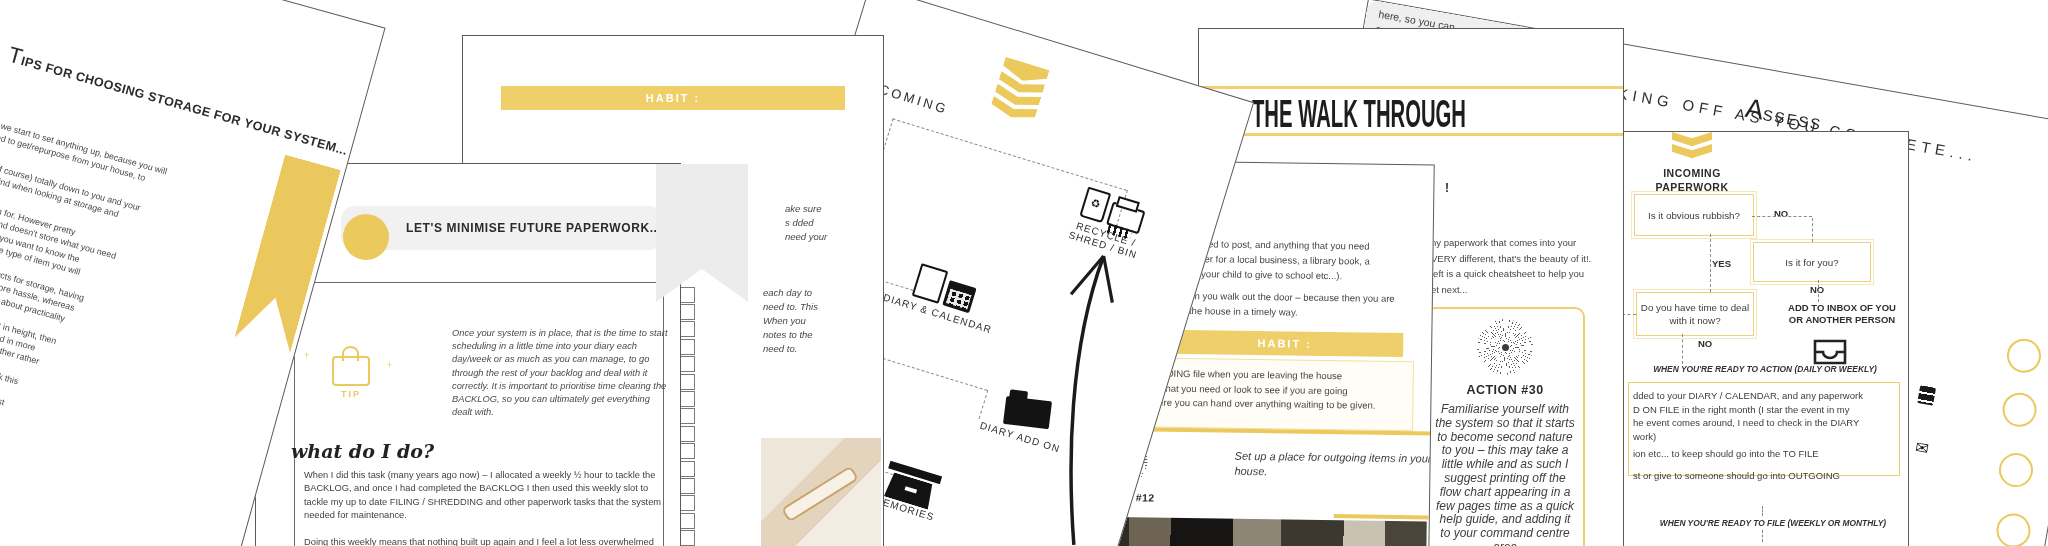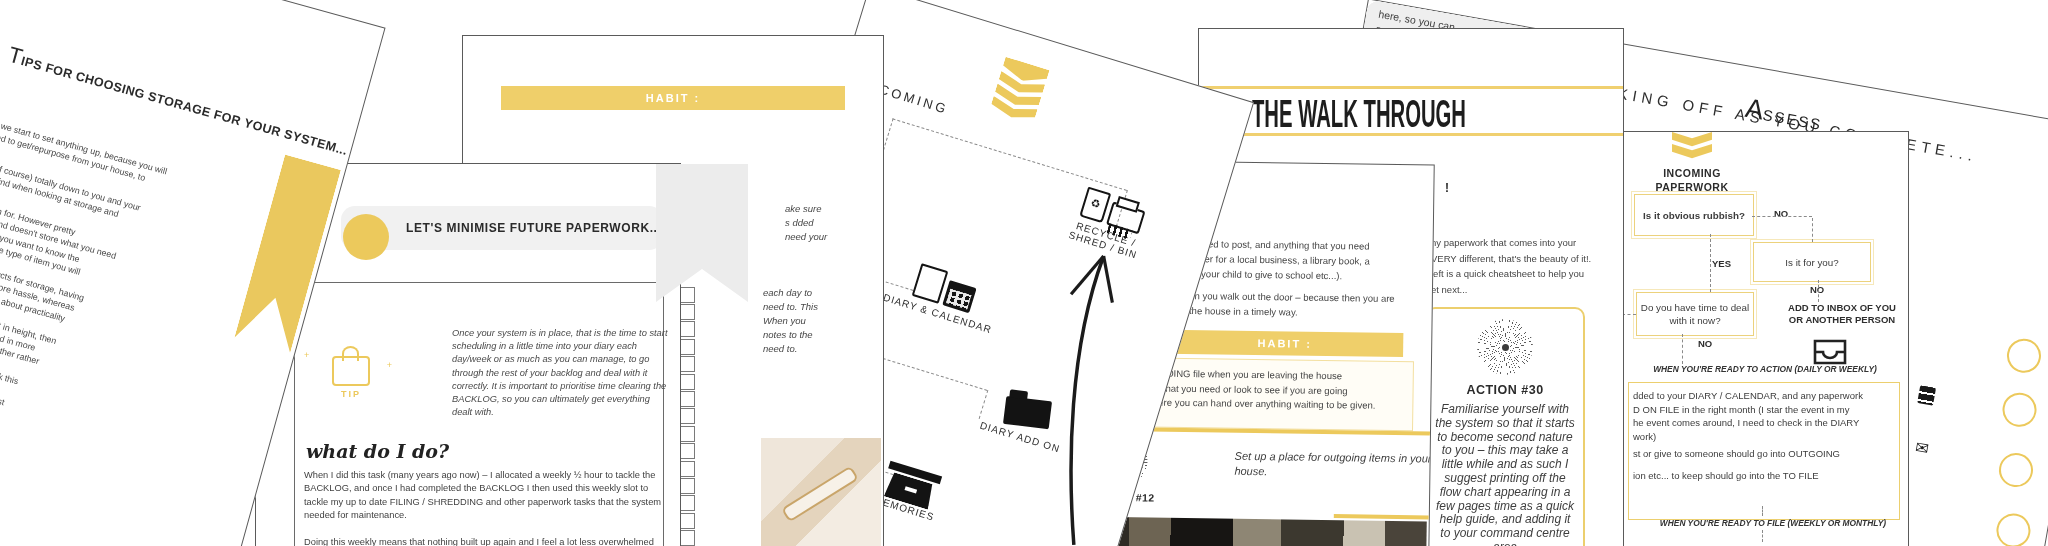--- a/index.html
+++ b/index.html
@@ -22,21 +22,21 @@
   .pB-band{left:85px;top:42px;width:322px;height:44px;background:#f1f1f1;border-radius:14px;}
   .pB-circle{left:87px;top:50px;width:46px;height:46px;border-radius:50%;background:#ecc95c;}
   .pB-title{left:150px;top:42px;height:44px;line-height:44px;font-size:12px;font-weight:bold;letter-spacing:.6px;color:#2b2b2b;white-space:nowrap;}
   .pB-box{left:38px;top:118px;width:368px;height:290px;border:1px solid #6a6a6a;}
   .tipIcon{left:52px;top:192px;width:86px;text-align:center;color:#ecc95c;}
   .tipClip{margin:0 auto;width:34px;height:26px;border:2.5px solid #ecc95c;border-radius:4px;position:relative;}
   .tipClip:before{content:"";position:absolute;left:8px;top:-12px;width:13px;height:13px;border:2.5px solid #ecc95c;border-radius:50% 50% 0 0;border-bottom:none;}
   .tipLbl{font-size:9px;font-weight:bold;letter-spacing:2px;margin-top:3px;}
   .spark{position:absolute;font-size:9px;color:#ecc95c;}
   .pB-tiptext{left:196px;top:163px;width:220px;font-size:9.3px;font-style:italic;line-height:13.2px;color:#4a4a4a;}
-  .pB-script{left:50px;top:276px;font-family:"DejaVu Serif",serif;font-style:italic;font-weight:bold;font-size:19px;color:#222;}
+  .pB-script{left:35px;top:276px;font-family:"DejaVu Serif",serif;font-style:italic;font-weight:bold;font-size:19px;color:#222;}
   .pB-para1{left:48px;top:305px;width:362px;font-size:9.3px;line-height:13.4px;}
   .pB-para2{left:48px;top:372px;width:362px;font-size:9.3px;line-height:13.4px;}
 
   
   .ribbonG{left:656px;top:164px;width:92px;height:138px;background:#ececec;z-index:8;
            clip-path:polygon(0 0,100% 0,100% 100%,50% 76%,0 100%);}
 
   
   .pC{left:462px;top:35px;width:420px;height:520px;z-index:6;}
   .pC-band{left:38px;top:50px;width:344px;height:24px;background:#efcf6a;color:#fff;
@@ -125,33 +125,33 @@
   .a30-lbl{font-size:12.5px;font-weight:bold;letter-spacing:.5px;color:#2b2b2b;margin-bottom:6px;}
   .a30-txt{font-size:12px;font-style:italic;line-height:13.8px;color:#3e3e3e;padding:0 8px;}
 
   
   .pF{left:1621px;top:131px;width:286px;height:416px;z-index:2;}
   .chevF{left:50px;top:3px;width:40px;}
   .chevF .cv{width:40px;height:15px;}
   .pF-head{left:0;top:34px;width:140px;text-align:center;font-size:10.5px;font-weight:bold;letter-spacing:.5px;color:#2b2b2b;line-height:14px;}
   .fbox{border:1.5px solid #ecd27c;outline:1px solid #f6e8ba;outline-offset:2px;background:#fff;
         font-size:9.8px;text-align:center;color:#3c3c3c;display:flex;align-items:center;justify-content:center;line-height:13px;}
-  .fb1{left:12px;top:62px;width:118px;height:40px;font-weight:bold;}
+  .fb1{left:12px;top:62px;width:118px;height:40px;}
   .fb2{left:131px;top:110px;width:116px;height:38px;}
   .fb3{left:14px;top:160px;width:116px;height:42px;}
   .flbl{font-size:9.5px;font-weight:bold;color:#2e2e2e;}
   .fno1{left:152px;top:76px;} .fyes{left:78px;top:126px;margin-left:12px;} .fno2{left:188px;top:152px;} .fno3{left:76px;top:206px;}
   .fd1{left:130px;top:84px;width:60px;} .fd2{left:190px;top:86px;height:24px;}
   .fd3{left:88px;top:102px;height:58px;} .fd4{left:196px;top:148px;height:22px;}
   .fd5{left:0px;top:182px;width:14px;} .fd6{left:60px;top:202px;height:30px;}
   .finbox{left:160px;top:170px;width:120px;font-size:9.5px;font-weight:bold;text-align:center;color:#2e2e2e;line-height:12px;}
   .finboxIco{left:190px;top:206px;}
   .fready{width:286px;text-align:center;font-size:8.4px;font-style:italic;font-weight:bold;color:#333;}
   .fr1{left:0;top:232px;} .fr2{left:8px;top:386px;}
-  .ybox{left:6px;top:250px;width:272px;height:138px;border:1.5px solid #eccf6e;padding:6px 4px;box-sizing:border-box;}
+  .ybox{left:6px;top:250px;width:272px;height:94px;border:1.5px solid #eccf6e;padding:6px 4px;box-sizing:border-box;}
   .f-line{font-size:9.5px;line-height:13.6px;color:#3c3c3c;}
   .f-line2{font-size:9.5px;line-height:22px;color:#3c3c3c;}
   .fdv1{left:140px;top:374px;height:10px;} .fdv2{left:140px;top:398px;height:12px;}
 
   
   .pH{left:1310px;top:60px;width:760px;height:600px;transform:rotate(10deg);z-index:1;}
   .pH-head{left:30px;top:40px;width:640px;font-size:15px;letter-spacing:5px;color:#2e2e2e;white-space:nowrap;}
   .pH-assess{left:390px;top:26px;font-size:15px;letter-spacing:2px;color:#222;}
   .pH-assess .lead{font-size:27px;letter-spacing:0;}
   .pH-badge{left:394px;top:74px;width:24px;height:24px;border-radius:50%;background:#ecc95c;color:#fff;font-size:11px;font-weight:bold;text-align:center;line-height:24px;}
@@ -239,22 +239,22 @@
     </svg>
     <div class="abs fready fr1">WHEN YOU'RE READY TO ACTION (DAILY OR WEEKLY)</div>
     <div class="abs ybox">
       <div>
           <div class="f-line">dded to your DIARY / CALENDAR, and any paperwork</div>
           <div class="f-line">D ON FILE in the right month (I star the event in my</div>
           <div class="f-line">he event comes around, I need to check in the DIARY</div>
           <div class="f-line">work)</div>
         </div>
       <div>
+          <div class="f-line2">ion etc... to keep should go into the TO FILE</div>
           <div class="f-line2">st or give to someone should go into OUTGOING</div>
-          <div class="f-line2">ion etc... to keep should go into the TO FILE</div>
         </div>
     </div>
     <div class="abs dashV fdv1"></div>
     <div class="abs fready fr2">WHEN YOU'RE READY TO FILE (WEEKLY OR MONTHLY)</div>
     <div class="abs dashV fdv2"></div>
   </div>
 
   <div class="page pE">
     <div class="abs rule pE-r1"></div>
     <div class="abs pE-title">THE WALK THROUGH</div>

